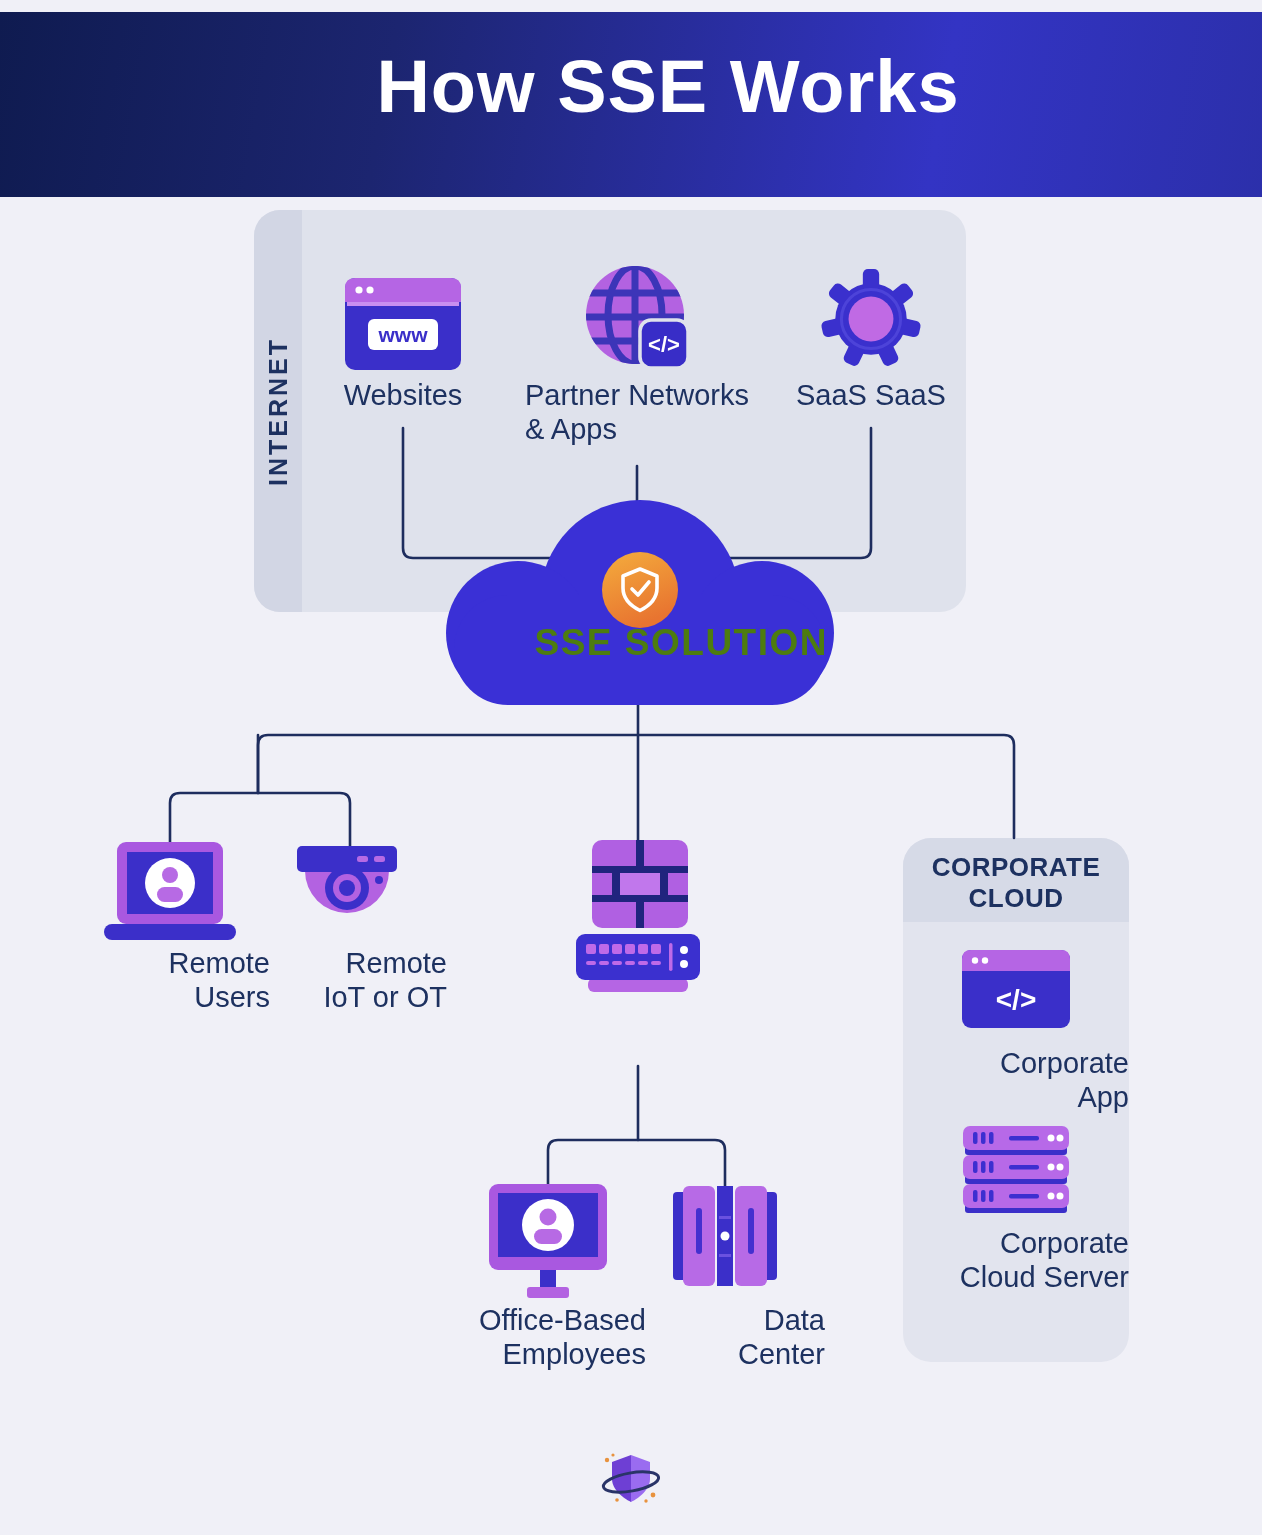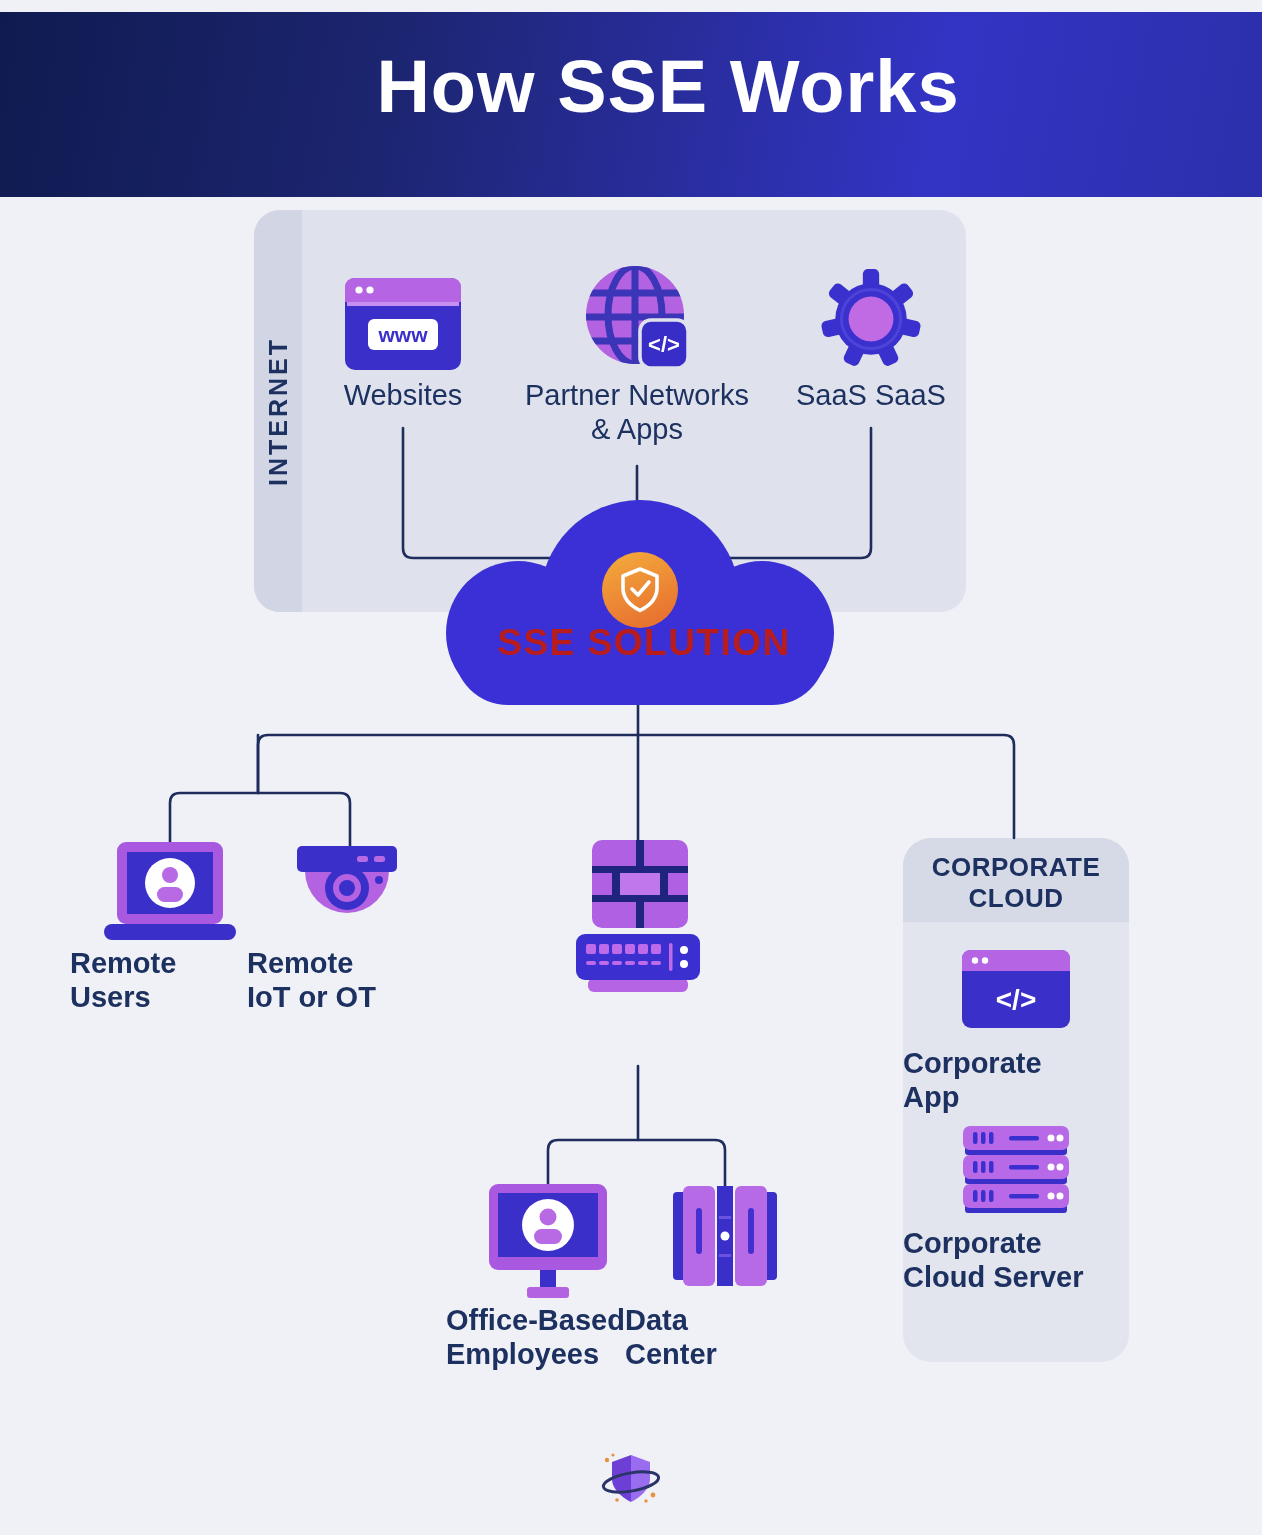--- a/index.html
+++ b/index.html
@@ -17,26 +17,26 @@
     font-weight:700;font-size:25px;letter-spacing:3px;}
   .corp-panel{left:903px;top:838px;width:226px;height:524px;background:#e2e4ee;border-radius:28px;z-index:0;}
   .corp-header{left:903px;top:838px;width:226px;height:84px;background:#d6dae7;
     border-radius:28px 28px 0 0;z-index:0;box-sizing:border-box;padding-top:14px;}
   .corp-title{color:#1d3160;font-size:26px;font-weight:800;text-align:center;line-height:1.2;
     white-space:pre-line;letter-spacing:0.5px;}
   .lines{left:0;top:0;z-index:1;}
   .z2{z-index:2;}
   .inet-item{top:258px;width:300px;display:flex;flex-direction:column;align-items:center;z-index:2;}
   .icon-box{height:112px;display:flex;align-items:flex-end;justify-content:center;}
-  .lbl{margin-top:8px;font-size:29px;color:#1d3160;text-align:center;line-height:1.18;
+  .lbl{margin-top:8px;font-size:29px;color:#1d3160;line-height:1.18;
        font-weight:500;white-space:pre-line;}
-  .elabel{font-size:29px;color:#1d3160;text-align:left;line-height:1.18;font-weight:700;
+  .elabel{font-size:29px;color:#1d3160;text-align:right;line-height:1.18;font-weight:400;
        white-space:pre-line;z-index:2;}
   .cloud-wrap{left:440px;top:485px;width:400px;height:230px;z-index:2;}
-  .cloud-text{left:444px;top:622px;width:400px;text-align:center;color:#b91c1c;
+  .cloud-text{left:428px;top:622px;width:400px;text-align:right;color:#4d7c0f;
        font-size:37px;font-weight:700;letter-spacing:1.5px;z-index:2;}
   .footer{left:0;top:1448px;width:1262px;display:flex;align-items:center;justify-content:center;
        gap:14px;z-index:2;}
   .brand{color:#202a5c;font-size:38px;font-weight:700;letter-spacing:0.5px;}
 </style>
 </head>
 <body>
 
 <div class="page">
 

